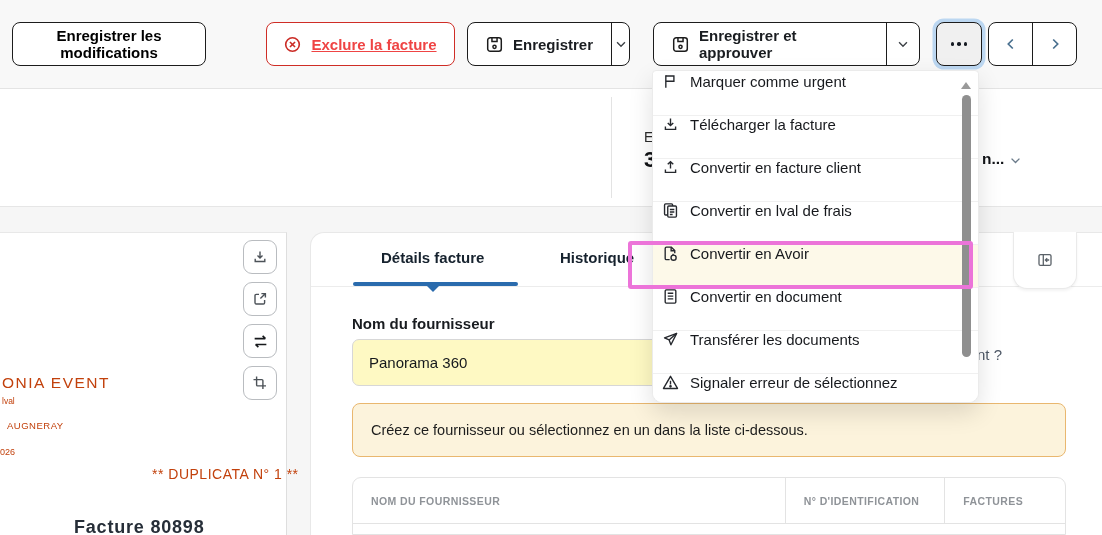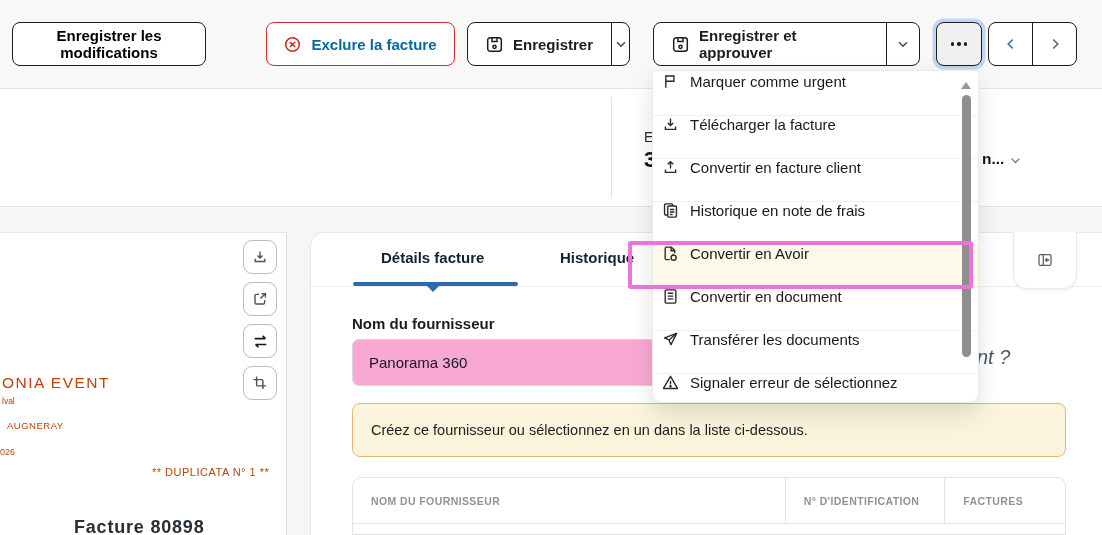--- a/index.html
+++ b/index.html
@@ -6,21 +6,21 @@
   *{box-sizing:border-box;}
   .page{position:relative;width:1102px;height:535px;background:#f6f6f6;overflow:hidden;
         font-family:"Liberation Sans",sans-serif;color:#1a1d21;}
   .abs{position:absolute;}
 
   
   .toolbar{left:0;top:0;width:1102px;height:89px;background:#f8f8f8;border-bottom:1px solid #e4e4e4;z-index:5;}
   .btn{position:absolute;top:22px;height:44px;display:flex;align-items:center;justify-content:center;
        gap:10px;background:#fff;border:1.5px solid #1c1c1c;border-radius:8px;
        font-size:15px;font-weight:600;cursor:pointer;}
-  .btn-red{border-color:#cf2d26;color:#0369a1;}
+  .btn-red{border-color:#cf2d26;color:#ef4444;text-decoration:underline;}
   .split{position:absolute;top:22px;height:44px;display:flex;background:#fff;border:1.5px solid #1c1c1c;
          border-radius:8px;overflow:hidden;}
   .split .main{display:flex;align-items:center;justify-content:center;gap:10px;font-size:15px;font-weight:600;
                padding:0 18px;cursor:pointer;}
   .split .chev{width:34px;display:flex;align-items:center;justify-content:center;border-left:1.5px solid #1c1c1c;cursor:pointer;}
   .more-btn{left:936px;top:22px;width:46px;height:44px;background:#f0f0f0;border:1.5px solid #1c1c1c;border-radius:8px;
             box-shadow:0 0 0 3.5px #bcd7f1;display:flex;align-items:center;justify-content:center;gap:3px;cursor:pointer;}
   .dot{width:3.5px;height:3.5px;border-radius:50%;background:#151a22;}
   .nav{left:988px;top:22px;width:89px;height:44px;background:#fff;border:1.5px solid #1c1c1c;border-radius:8px;
        display:flex;overflow:hidden;}
@@ -48,23 +48,23 @@
   .tabrow-border{left:311px;top:286px;width:791px;height:1px;background:#ececec;z-index:3;}
   .tab{position:absolute;top:249px;font-size:15px;font-weight:700;color:#16222e;cursor:pointer;z-index:3;white-space:nowrap;}
   .tab-underline{left:353px;top:282px;width:165px;height:4px;background:#2a6bad;border-radius:2px;z-index:4;}
   .tab-caret{left:427px;top:286px;width:0;height:0;border-left:6px solid transparent;border-right:6px solid transparent;
              border-top:6px solid #2a6bad;z-index:4;}
   .collapse-pill{left:1013px;top:232px;width:64px;height:57px;background:#fff;border:1px solid #eaeaea;border-top:none;
                  border-radius:0 0 14px 14px;box-shadow:0 2px 3px rgba(0,0,0,.05);display:flex;align-items:center;
                  justify-content:center;z-index:3;cursor:pointer;}
   .field-label{left:352px;top:315px;font-size:15px;font-weight:600;color:#191c20;z-index:3;}
   .supplier-input{left:352px;top:339px;width:414px;height:47px;border:1px solid #d7d7d7;border-radius:7px;
-                  padding:0 16px;font-size:15px;font-weight:500;color:#15181c;background:#f9a8d4;z-index:3;
+                  padding:0 16px;font-size:15px;font-weight:500;color:#15181c;background:#fef9c3;z-index:3;
                   font-family:"Liberation Sans",sans-serif;outline:none;}
-  .partial-question{left:977px;top:346px;font-size:20px;font-style:italic;color:#4e5866;z-index:3;}
+  .partial-question{left:977px;top:346px;font-size:15px;color:#4e5866;z-index:3;}
   .alert{left:352px;top:403px;width:714px;height:54px;background:#fcf3dc;border:1.5px solid #e9b76f;border-radius:8px;
          display:flex;align-items:center;padding:0 18px;font-size:14.5px;font-weight:500;color:#1d1d1d;z-index:30;}
   .table{left:352px;top:477px;width:714px;height:58px;background:#fff;border:1px solid #e3e3e3;
          border-radius:9px 9px 0 0;overflow:hidden;z-index:30;}
   .thead{display:flex;height:46px;border-bottom:1px solid #e3e3e3;}
   .th{display:flex;align-items:center;padding-left:18px;font-size:10.5px;font-weight:700;color:#8f9398;
       letter-spacing:.4px;}
   .th+.th{border-left:1px solid #e3e3e3;}
 
   
@@ -170,21 +170,21 @@
     <svg width="15" height="15" viewBox="0 0 16 16" fill="none" stroke="#6b7b8a" stroke-width="1.5">
         <path d="M3.8 6l4.2 4.2L12.2 6"></path>
       </svg>
   </div>
 
   <div class="abs preview"></div>
   <div class="abs doc-t" style="left:2px;top:374px;font-size:15.5px;letter-spacing:1.5px;font-weight:500;">ONIA EVENT</div>
   <div class="abs doc-t" style="left:2px;top:396px;font-size:8.5px;">lval</div>
   <div class="abs doc-t" style="left:7px;top:420px;font-size:9.5px;letter-spacing:.5px;">AUGNERAY</div>
   <div class="abs doc-t" style="left:0px;top:447px;font-size:9px;">026</div>
-  <div class="abs doc-t" style="left:152px;top:466px;font-size:11px;letter-spacing:.5px;">** DUPLICATA N° 1 **</div>
+  <div class="abs doc-t" style="left:152px;top:466px;font-size:14px;letter-spacing:.5px;">** DUPLICATA N° 1 **</div>
   <div class="abs doc-t" style="left:74px;top:517px;font-size:18px;font-weight:700;letter-spacing:.8px;color:#262e38;">Facture 80898</div>
 
   <div class="icon-btn" style="left:243px;top:240px;">
     <svg width="16" height="16" viewBox="0 0 16 16" fill="none" stroke="#4c5258" stroke-width="1.4">
       <path d="M3.2 9.8v2.7h9.6V9.8"></path>
         <path d="M8 2.6v6.2M5.5 6.6L8 9l2.5-2.4"></path>
     </svg>
   </div>
   <div class="icon-btn" style="left:243px;top:282px;">
     <svg width="16" height="16" viewBox="0 0 16 16" fill="none" stroke="#4c5258" stroke-width="1.4">
@@ -261,21 +261,21 @@
       </svg>
       <span>Convertir en facture client</span>
     </div>
 
     <div class="menu-item">
       <svg width="17" height="17" viewBox="0 0 16 16" fill="none" stroke="#26292e" stroke-width="1.3">
         <rect x="2.4" y="1.8" width="7.6" height="10.4" rx="1"></rect>
         <rect x="5.4" y="3.8" width="8.2" height="10.4" rx="1" fill="#fff"></rect>
         <path d="M7.4 7h4.2M7.4 9.4h4.2M7.4 11.8h2.6"></path>
       </svg>
-      <span>Historique en note de frais</span>
+      <span>Convertir en lval de frais</span>
     </div>
 
     <div class="menu-item hl">
       <svg width="17" height="17" viewBox="0 0 16 16" fill="none" stroke="#26292e" stroke-width="1.3">
         <path d="M7.2 13.8H4.2A1.2 1.2 0 0 1 3 12.6V3.2A1.2 1.2 0 0 1 4.2 2h4.6L12 5.2v2.6"></path>
         <path d="M8.6 2.2v3.2H12"></path>
         <circle cx="10.9" cy="11.9" r="2.4"></circle>
           <path d="M10.9 9.5l-1-.9"></path>
       </svg>
       <span>Convertir en Avoir</span>

